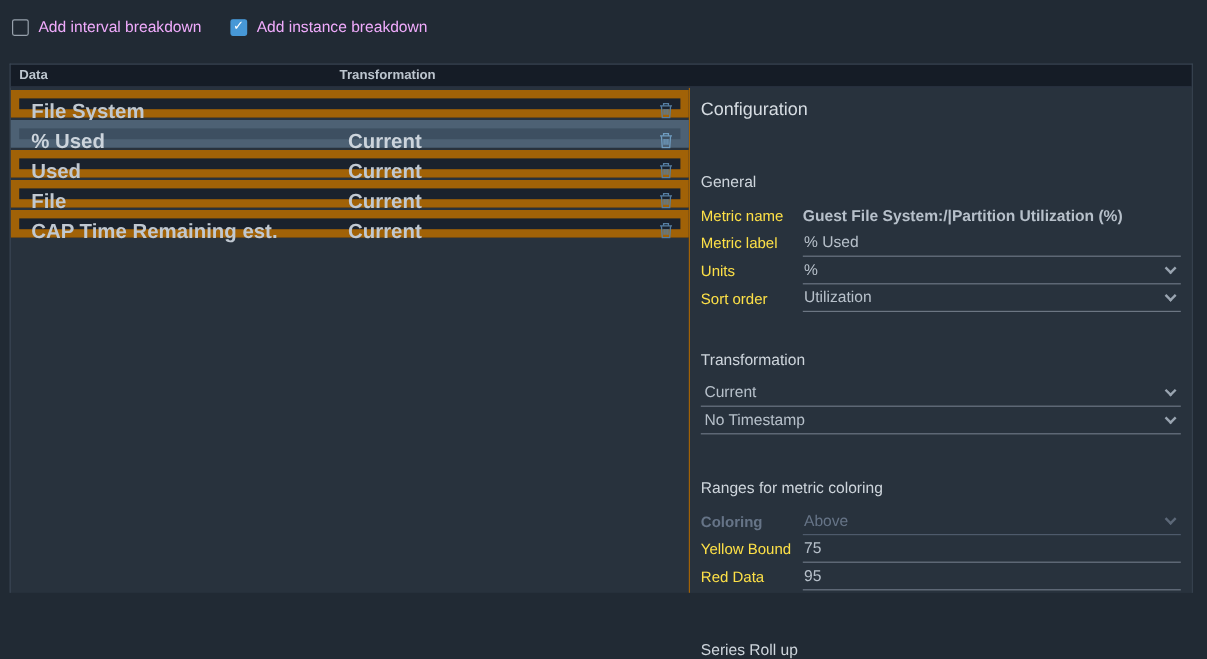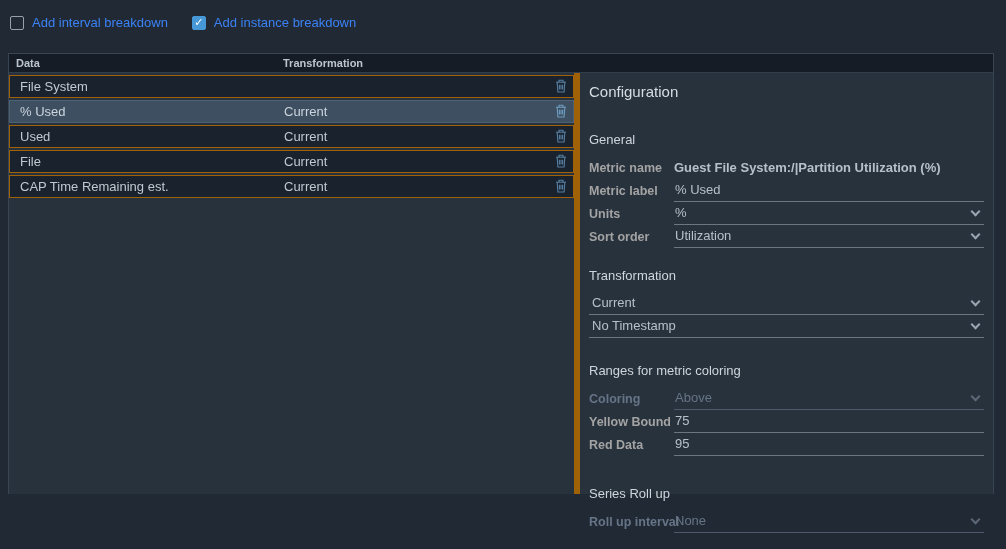--- a/index.html
+++ b/index.html
@@ -19,21 +19,21 @@
   .cb-group { display: flex; align-items: center; gap: 8px; cursor: pointer; }
   .cb-box {
     width: 14px; height: 14px; border-radius: 2px;
     border: 1px solid #97a1ac; background: transparent;
     display: flex; align-items: center; justify-content: center;
     flex: 0 0 14px;
   }
   .cb-box.checked { background: #4798d7; border-color: #4798d7; }
   .cb-box .tick { color: #ffffff; font-size: 11px; line-height: 1; display: none; }
   .cb-box.checked .tick { display: block; }
-  .cb-label { color: #3b82f6; font-size: 13px; }
+  .cb-label { color: #f0abfc; font-size: 13px; }
 
   
   .container {
     position: absolute; left: 8px; top: 53px;
     width: 986px; height: 441px;
     border: 1px solid #3a4553; border-bottom: none;
     background: #28323d;
     display: flex; flex-direction: column;
   }
   .table-header {
@@ -49,50 +49,51 @@
 
   .content { flex: 1; display: flex; min-height: 0; }
 
   
   .table-col {
     width: 565px; flex: 0 0 565px;
     padding-top: 2px;
   }
   .mrow {
     position: relative; height: 23px; margin-bottom: 2px;
-    background: #1a222d; border: 1px solid #a16207;
-    color: #c0c8d1; font-size: 13px; line-height: 21px;
+    background: #1a222d; border: 7px solid #a16207;
+    color: #c0c8d1; font-size: 17px; line-height: 21px;
     cursor: pointer;
+    font-weight: bold;
   }
   .mrow.selected { background: #3d4f61; border-color: #4d6174; color: #ccd4dc; }
   .cell-data  { position: absolute; left: 10px; top: 0; }
   .cell-trans { position: absolute; left: 274px; top: 0; }
   .trash-btn {
     position: absolute; right: 6px; top: 3px;
     color: #567fa2; cursor: pointer; line-height: 0;
   }
   .mrow.selected .trash-btn { color: #6f9cc0; }
 
   
   .config-col {
     flex: 1; min-width: 0;
-    border-left: 6px solid #a16207;
+    border-left: 1px solid #a16207;
     background: #28323d;
     padding: 9px 9px 0 9px;
     color: #c6cdd6;
   }
   .config-title { font-size: 15px; font-weight: 400; color: #d6dce2; line-height: 20px; }
 
-  .section { margin-top: 4px; }
+  .section { margin-top: 16px; }
   .section-heading { font-size: 13px; color: #ced5dc; line-height: 16px; margin-bottom: 5px; }
 
   .field { display: flex; align-items: center; height: 23px; font-size: 13px; position: relative; }
   .field-label {
     flex: 0 0 77px; width: 77px;
-    font-weight: bold; font-size: 12.5px; color: #a3a3a3;
+    font-weight: normal; font-size: 12.5px; color: #fde047;
     white-space: nowrap;
   }
   .field-value-plain { color: #b7c0ca; padding-left: 8px; font-weight: bold; }
   .field-input {
     flex: 1; margin-left: 8px; height: 23px; line-height: 21px;
     border-bottom: 1px solid #6c7683; color: #b7c0ca;
     position: relative; padding-left: 1px; cursor: text;
     white-space: nowrap; overflow: hidden;
   }
   .field-input.full { margin-left: 0; padding-left: 3px; cursor: pointer; }

